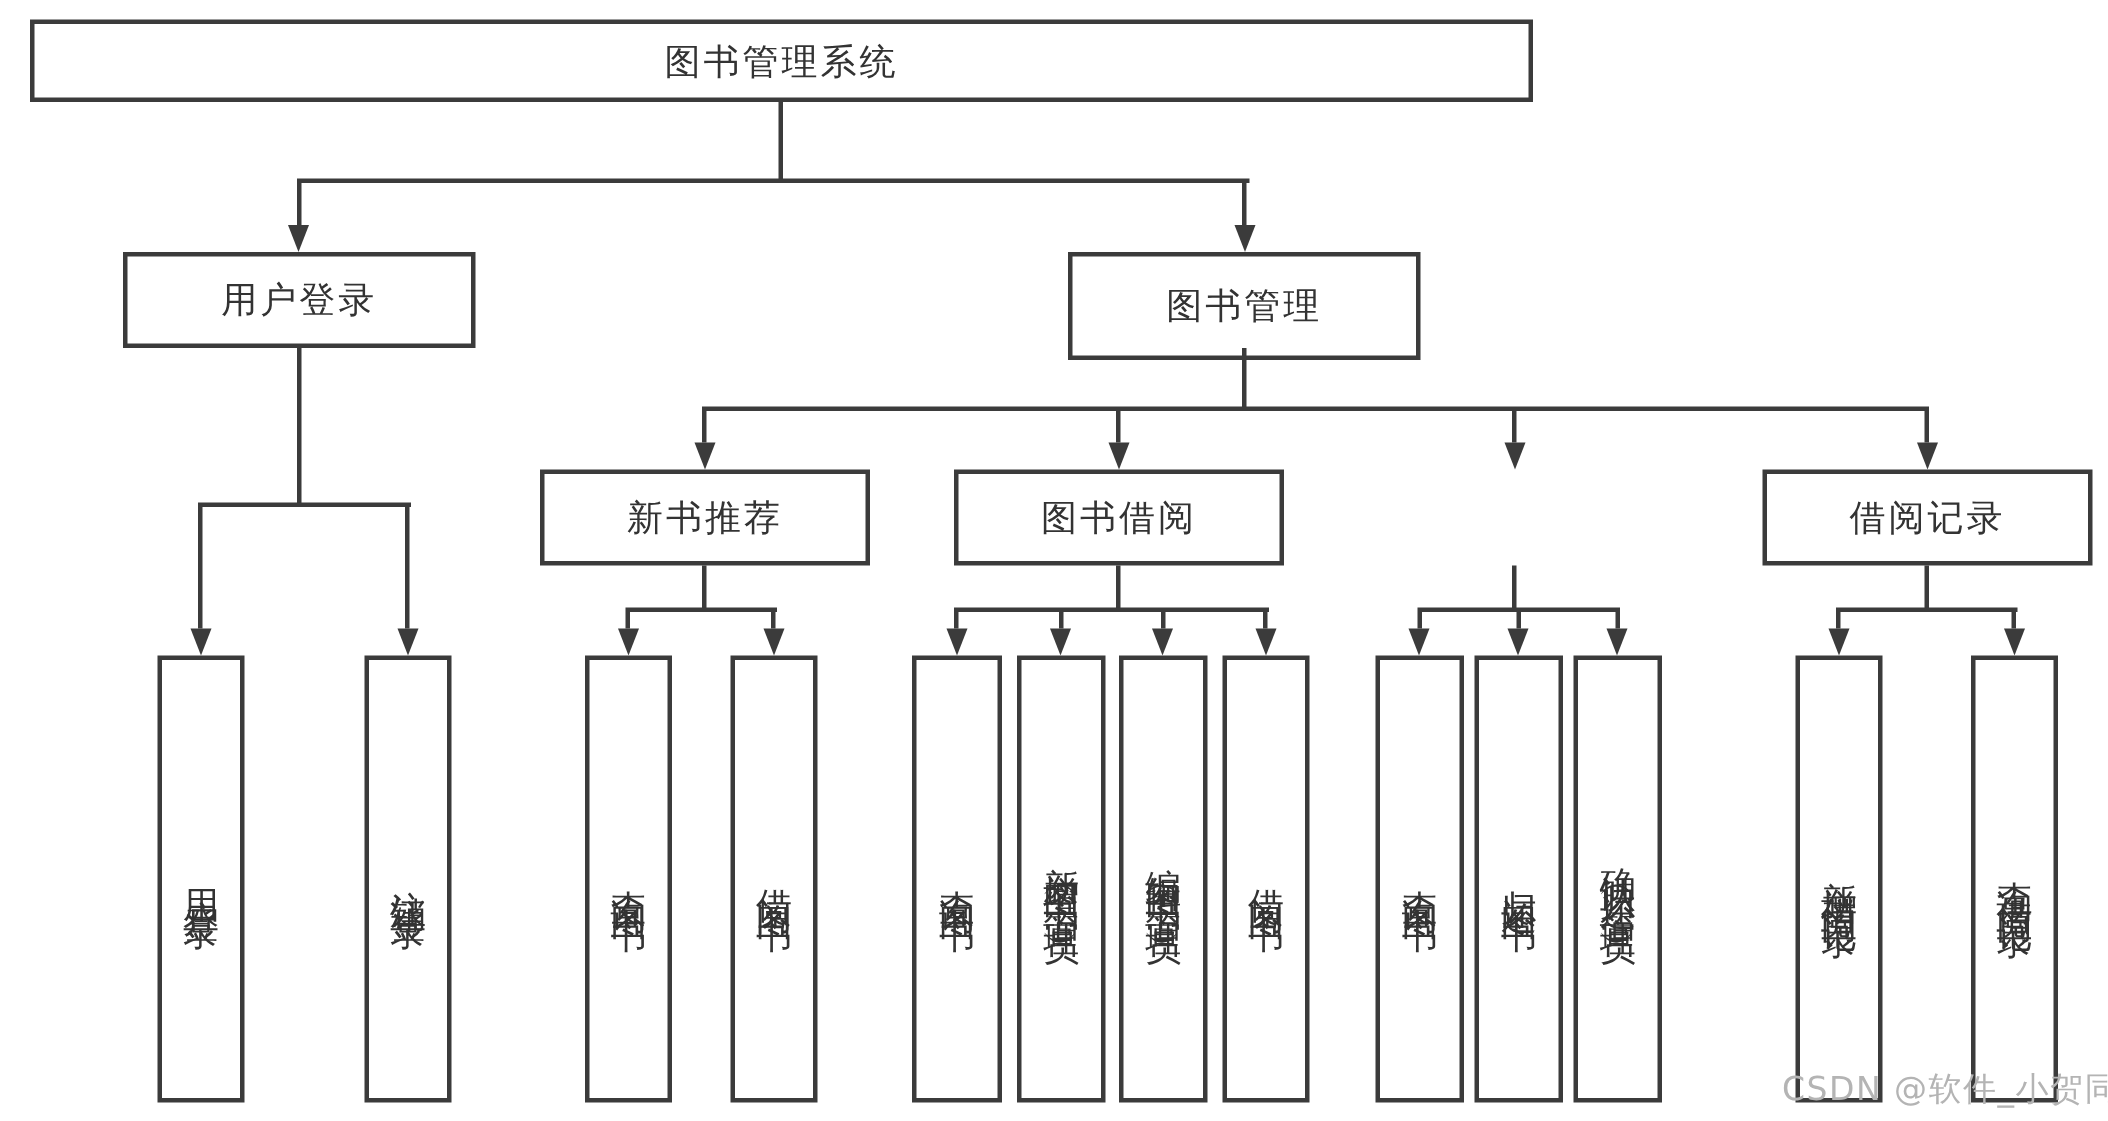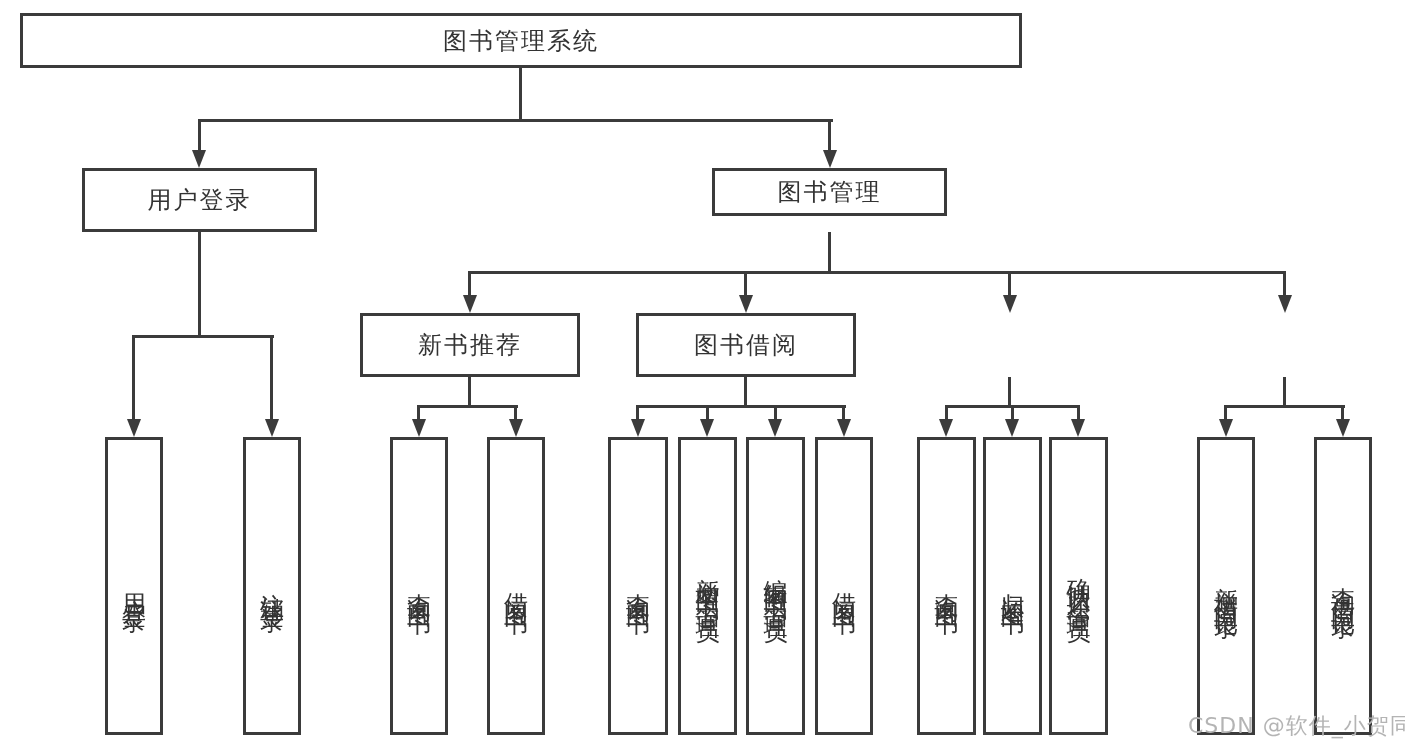--- a/index.html
+++ b/index.html
@@ -45,29 +45,32 @@
 
 <div class="canvas">
 
   <div class="node h-node" style="left:20px;top:13px;width:1002px;height:55px">
     <span class="lbl">图书管理系统</span>
   </div>
 
   <div class="node h-node" style="left:82px;top:168px;width:235px;height:64px">
     <span class="lbl">用户登录</span>
   </div>
-  <div class="node h-node" style="left:712px;top:168px;width:235px;height:48px">
+  <div class="node h-node" style="left:712px;top:168px;width:235px;height:72px">
     <span class="lbl">图书管理</span>
   </div>
 
   <div class="node h-node" style="left:636px;top:313px;width:220px;height:64px">
     <span class="lbl">图书借阅</span>
   </div>
   <div class="node h-node" style="left:360px;top:313px;width:220px;height:64px">
     <span class="lbl">新书推荐</span>
+  </div>
+  <div class="node h-node" style="left:1175px;top:313px;width:220px;height:64px">
+    <span class="lbl">借阅记录</span>
   </div>
 
   <div class="node v-node" style="left:105px;top:437px;width:58px;height:298px">
     <span class="lbl">用户登录</span>
   </div>
   <div class="node v-node" style="left:243px;top:437px;width:58px;height:298px">
     <span class="lbl">注销登录</span>
   </div>
 
   <div class="node v-node" style="left:390px;top:437px;width:58px;height:298px">

